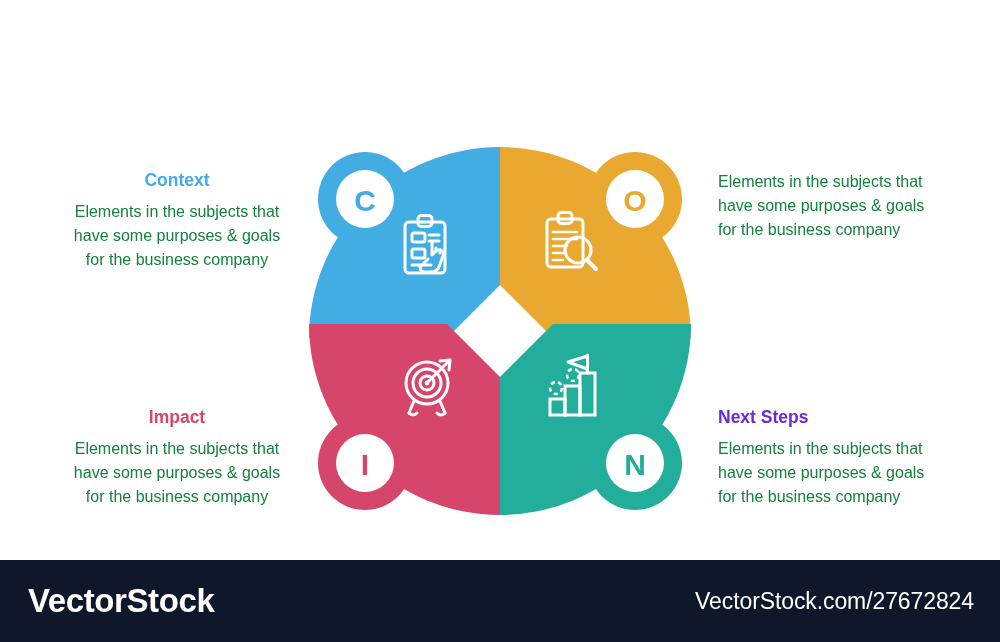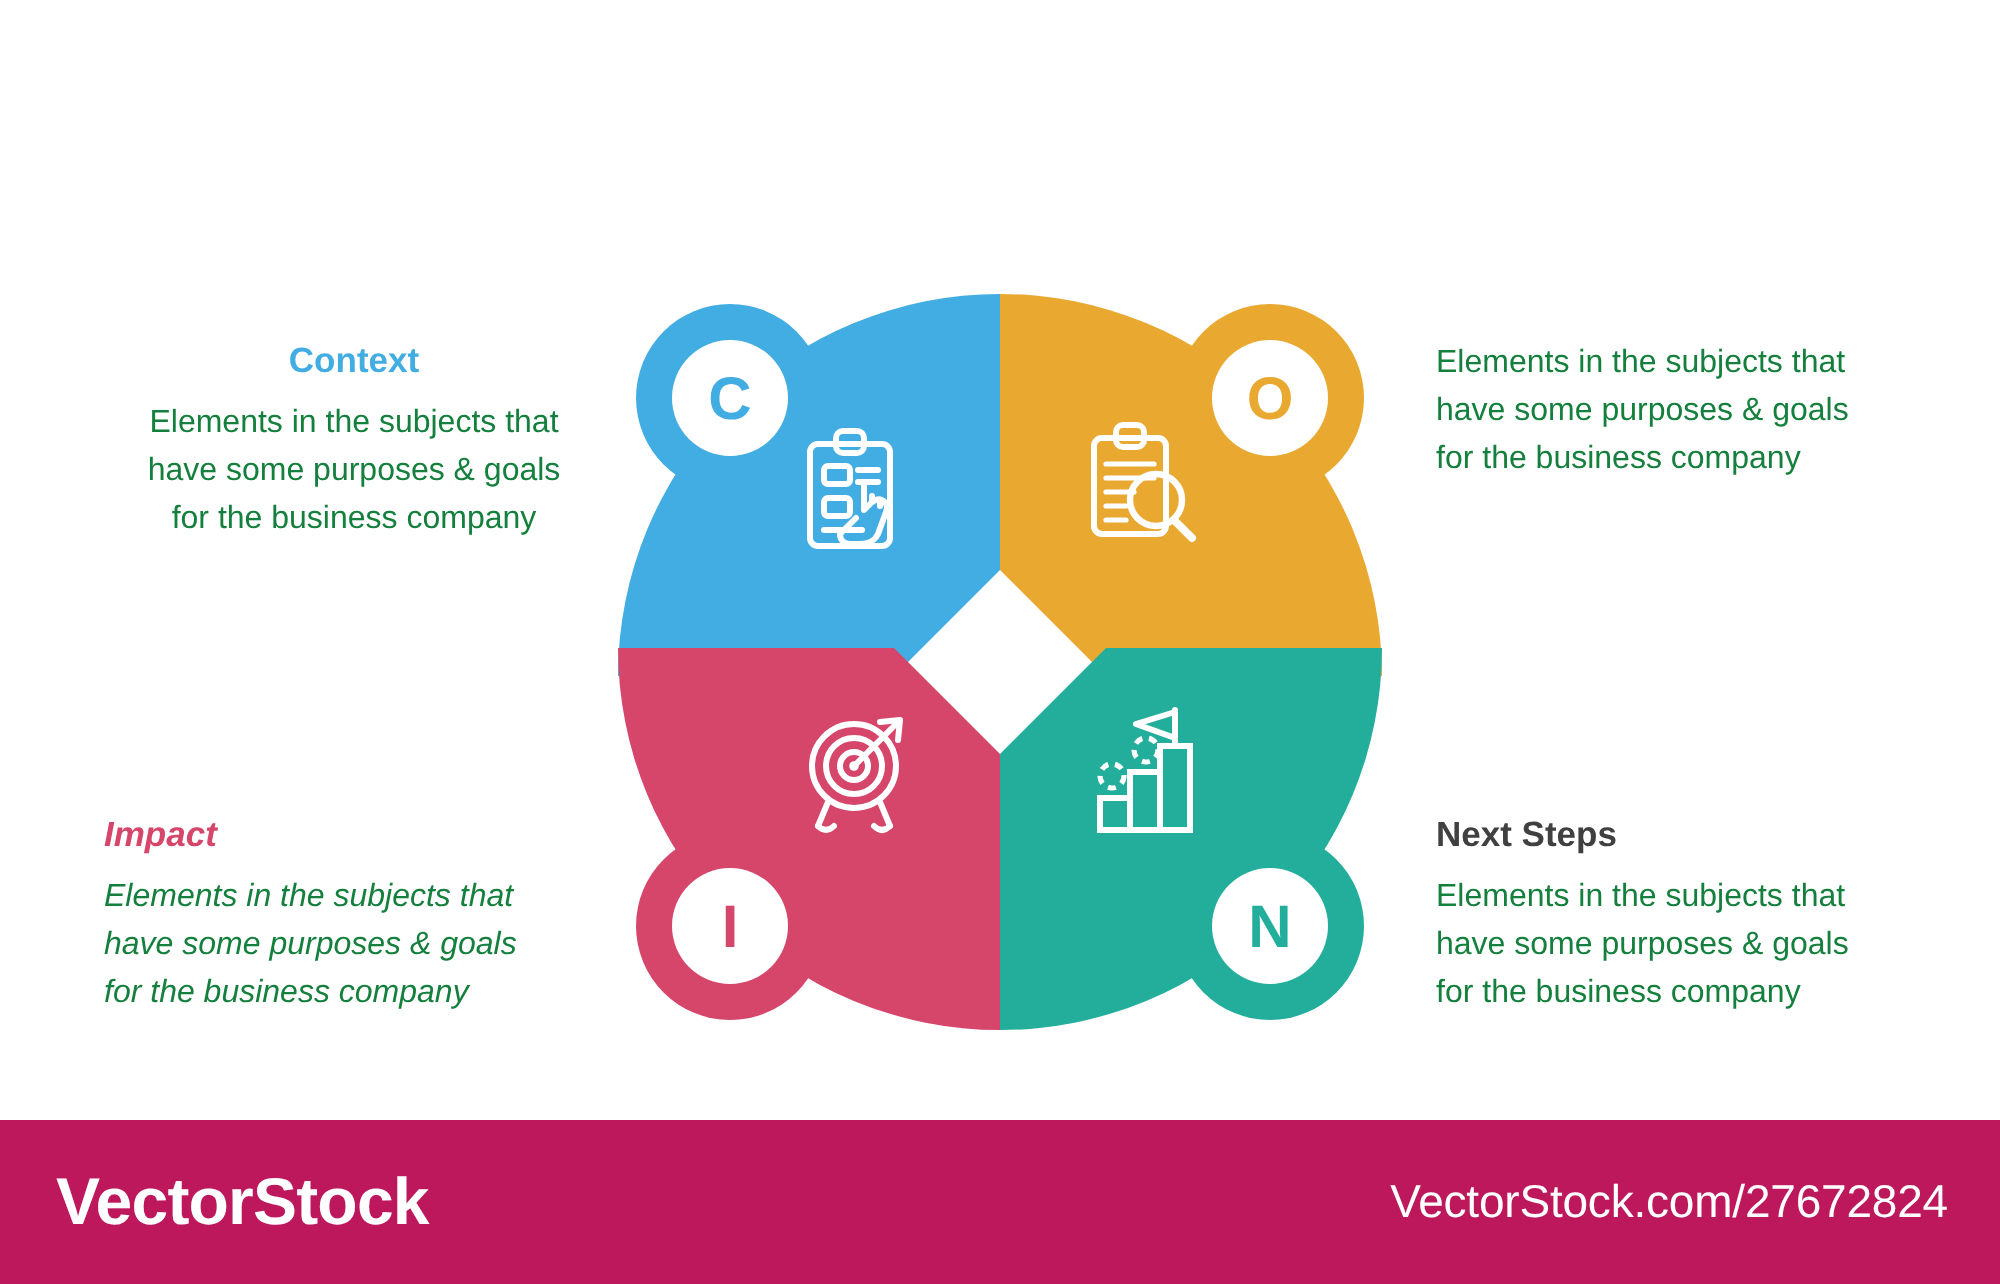--- a/index.html
+++ b/index.html
@@ -22,38 +22,38 @@
   }
   .subtitle div{white-space:nowrap;}
 
   
   .side{position:absolute;width:250px;}
   .side .hd{font-size:17.5px;font-weight:bold;line-height:1.2;margin-bottom:9px;}
   .side .bd{font-size:16px;line-height:1.5;color:#15803d;}
   .side .bd div{white-space:nowrap;}
 
   #side-context   {left:52px; top:170px; text-align:center;}
-  #side-impact    {left:52px; top:407px; text-align:left;font-style:italic;}
+  #side-impact    {left:52px; top:407px; text-align:center;}
   #side-observation{left:718px;top:170px; text-align:left;}
   #side-next      {left:718px;top:407px; text-align:left;}
 
   
   .wheel{position:absolute;left:295px;top:133px;width:410px;height:398px;}
   .wheel svg{display:block;width:410px;height:398px;overflow:visible;}
 
   .badge-txt{
     font-family:"Liberation Sans", sans-serif;
     font-weight:bold;font-size:30px;
     text-anchor:middle;dominant-baseline:central;
   }
 
   
   .footer{
     position:absolute;left:0;top:560px;width:1000px;height:82px;
-    background:#be185d;
+    background:#0f172a;
   }
   .footer .brand{
     position:absolute;left:28px;top:50%;transform:translateY(-50%);
     color:#ffffff;font-size:33px;font-weight:bold;letter-spacing:-.4px;
   }
   .footer .url{
     position:absolute;right:26px;top:50%;transform:translateY(-50%);
     color:#ffffff;font-size:23px;font-weight:400;letter-spacing:-.1px;
   }
 </style>
@@ -85,21 +85,21 @@
   <div class="side" id="side-impact">
     <div class="hd" style="color:#D6456A">Impact</div>
     <div class="bd">
       <div>Elements in the subjects that</div>
       <div>have  some purposes &amp; goals</div>
       <div>for the  business company</div>
     </div>
   </div>
 
   <div class="side" id="side-next">
-    <div class="hd" style="color:#404040">Next Steps</div>
+    <div class="hd" style="color:#6d28d9">Next Steps</div>
     <div class="bd">
       <div>Elements in the subjects that</div>
       <div>have  some purposes &amp; goals</div>
       <div>for the  business company</div>
     </div>
   </div>
 
   <div class="wheel">
     <svg viewBox="0 0 410 398" xmlns="http://www.w3.org/2000/svg">
       <defs>

